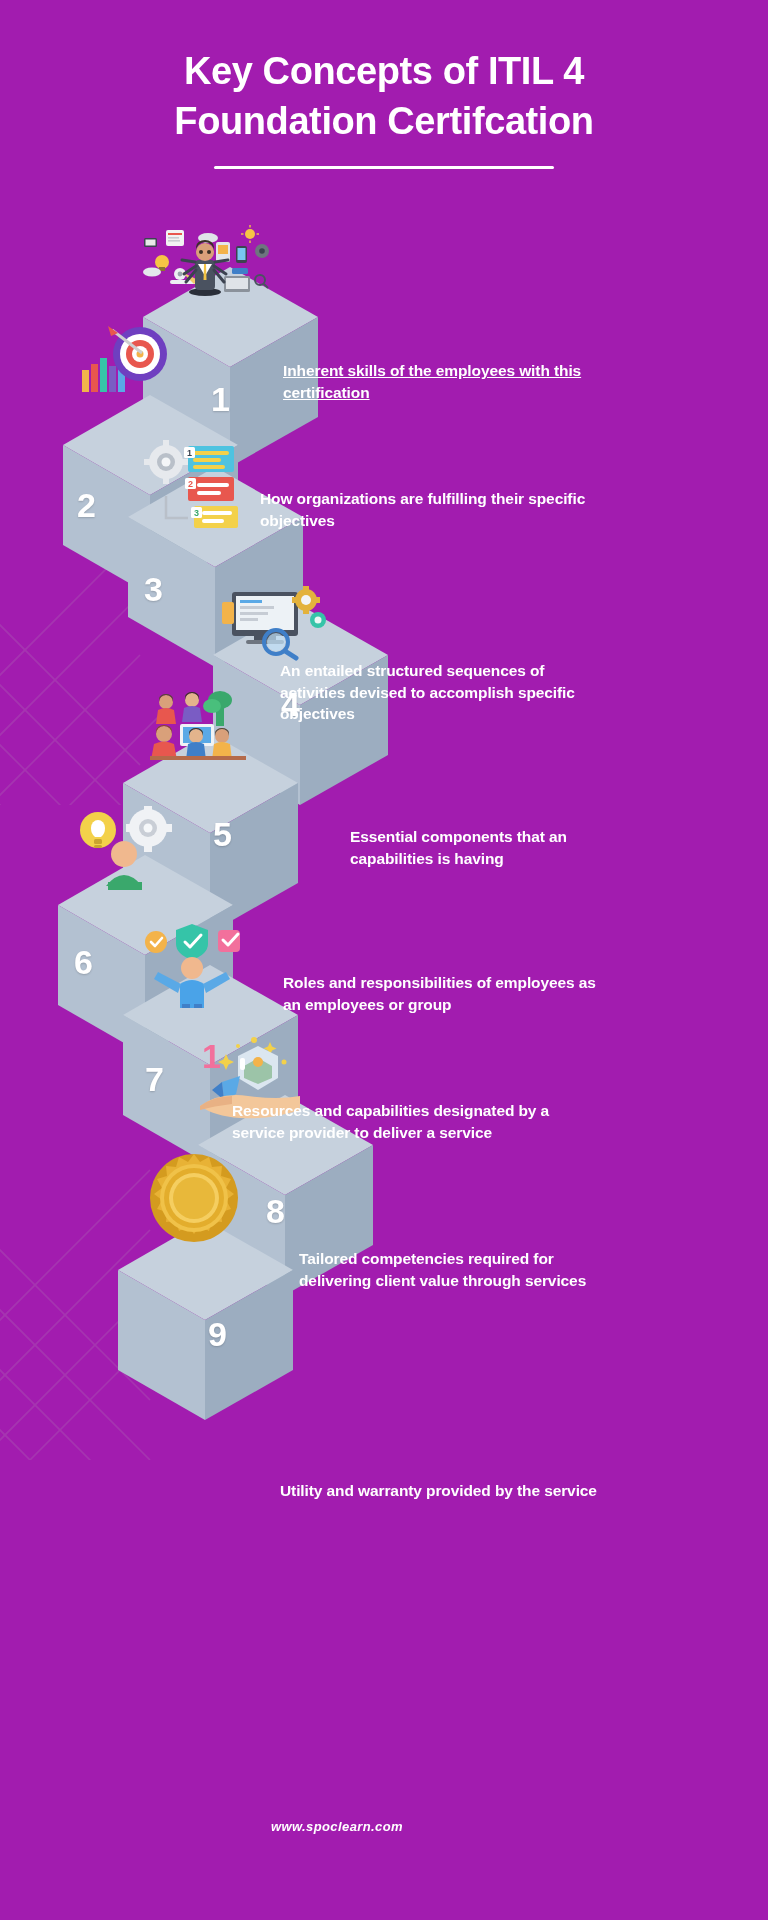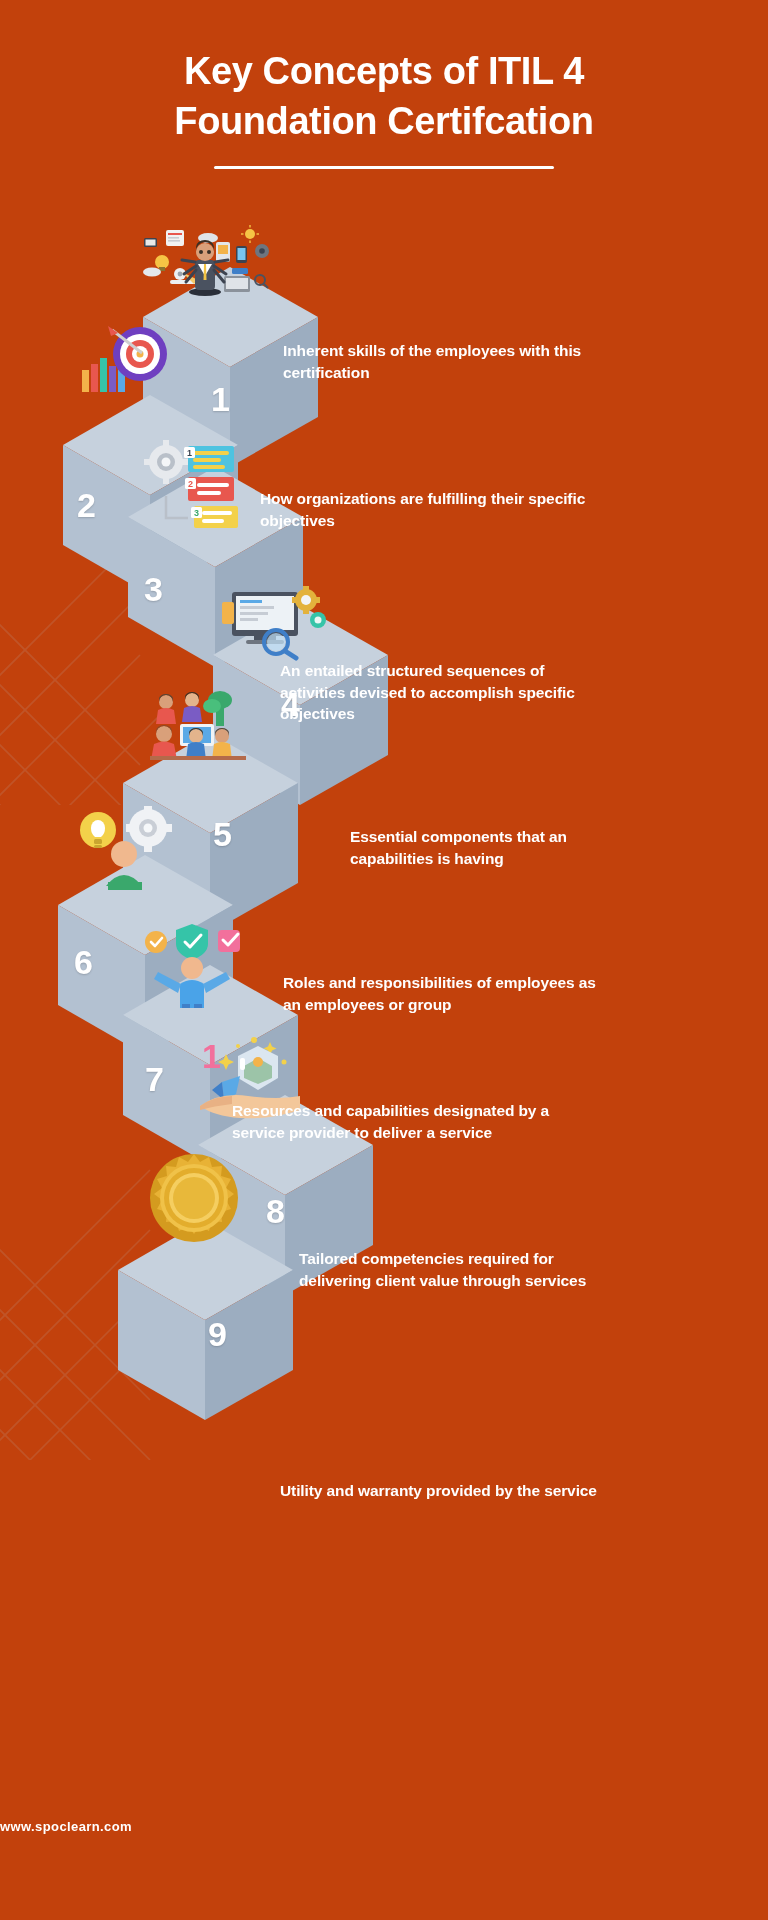--- a/index.html
+++ b/index.html
@@ -5,21 +5,21 @@
   * { margin:0; padding:0; box-sizing:border-box; }
   html,body{
     width:768px; height:1920px;
     background:#262626;
     font-family:"Liberation Sans", sans-serif;
     overflow:hidden;
   }
   #page{
     position:relative;
     width:768px; height:1920px;
-    background:#c2410c;
+    background:#a21caf;
     overflow:hidden;
   }
 
   
   .hatch{
     position:absolute;
     pointer-events:none;
     opacity:.16;
   }
   .hatch-top{ left:-70px; top:475px; width:230px; height:330px; }
@@ -73,25 +73,26 @@
     letter-spacing:-0.1px;
   }
 
   
   .illus{ position:absolute; }
   .illus svg{ display:block; overflow:visible; }
 
   
   .footer{
     position:absolute; bottom:86px; left:0; width:674px;
-    text-align:left;
+    text-align:center;
     color:#ffffff;
     font-size:13px;
     font-weight:bold;
     letter-spacing:.4px;
+    font-style:italic;
   }
 </style>
 </head>
 <body>
 
 <div id="page">
 
   <div class="hatch hatch-top">
     <svg viewBox="0 0 230 330" width="230" height="330">
       <line x1="-20" y1="60" x2="210" y2="290"></line>
@@ -431,21 +432,21 @@
       <g fill="#e8b235">
         <path d="M46 2 l6 8 l9 -5 l3 10 l10 -1 l-1 10 l10 3 l-5 9 l8 6 l-8 6 l5 9 l-10 3 l1 10 l-10 -1 l-3 10 l-9 -5 l-6 8 l-6 -8 l-9 5 l-3 -10 l-10 1 l1 -10 l-10 -3 l5 -9 l-8 -6 l8 -6 l-5 -9 l10 -3 l-1 -10 l10 1 l3 -10 l9 5 z"></path>
       </g>
       <circle cx="46" cy="46" r="34" fill="#f0c249"></circle>
       <circle cx="46" cy="46" r="30" fill="#e3ad2c"></circle>
       <circle cx="46" cy="46" r="25" fill="#f5ce60"></circle>
       <circle cx="46" cy="46" r="21" fill="#e8b83a"></circle>
     </svg>
   </div>
 
-  <div class="desc" style="left:283px; top:340px; width:330px;">Inherent skills of the employees with this certification</div>
+  <div class="desc" style="left:283px; top:360px; width:330px;text-decoration:underline;">Inherent skills of the employees with this certification</div>
   <div class="desc" style="left:260px; top:488px; width:330px;">How organizations are fulfilling their specific objectives</div>
   <div class="desc" style="left:280px; top:660px; width:330px;">An entailed structured sequences of activities devised to accomplish specific objectives</div>
   <div class="desc" style="left:350px; top:826px; width:300px;">Essential components that an capabilities is having</div>
   <div class="desc" style="left:283px; top:972px; width:330px;">Roles and responsibilities of employees as an employees or group</div>
   <div class="desc" style="left:232px; top:1100px; width:370px;">Resources and capabilities designated by a service provider to deliver a service</div>
   <div class="desc" style="left:299px; top:1248px; width:300px;">Tailored competencies required for delivering client value through services</div>
   <div class="desc" style="left:280px; top:1480px; width:330px;">Utility and warranty provided by the service</div>
 
   <div class="footer">www.spoclearn.com</div>
 

